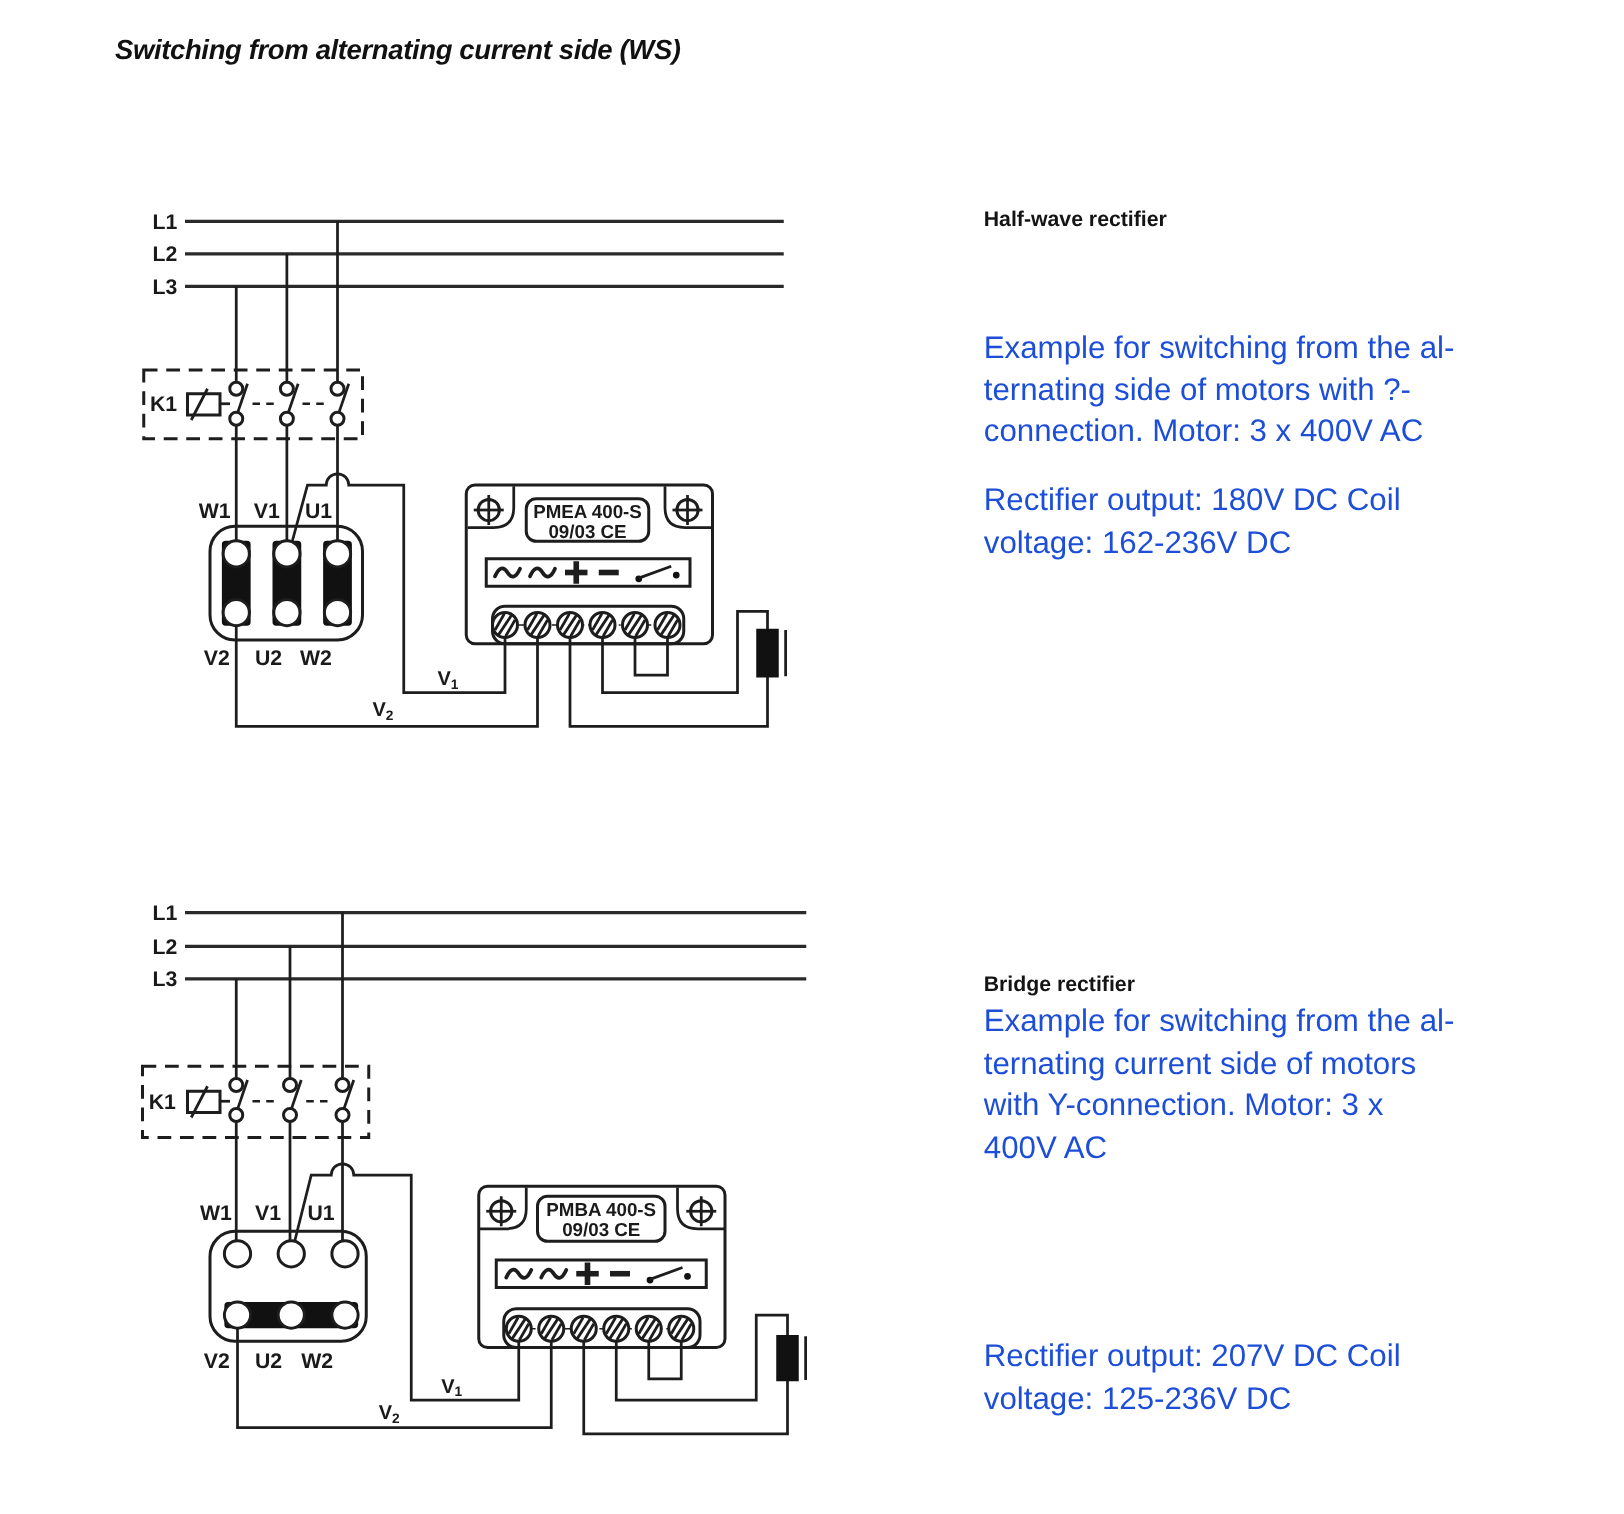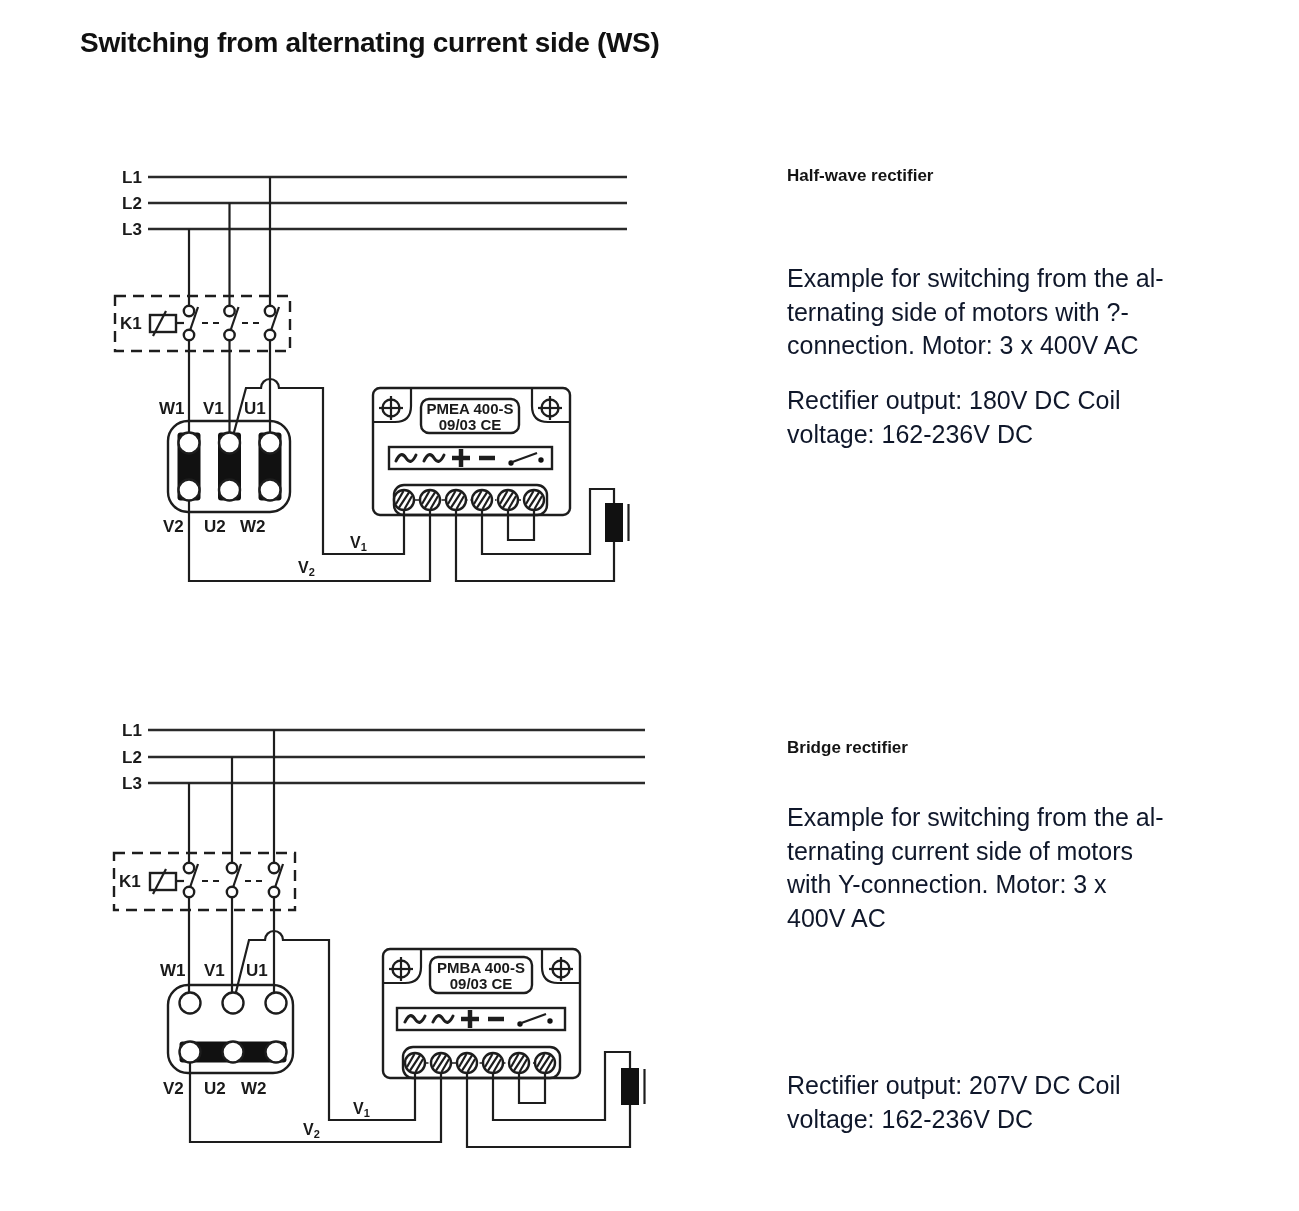--- a/index.html
+++ b/index.html
@@ -2,22 +2,22 @@
 <html><head>
 <meta charset="utf-8">
 <style>
   * { margin:0; padding:0; box-sizing:border-box; }
   html,body { background:#ffffff; }
   .page {
     position:relative; width:1299px; height:1211px; background:#ffffff;
     font-family:"Liberation Sans", sans-serif; color:#1a1a1a; overflow:hidden;
   }
   .title {
-    position:absolute; left:80px; top:27px;
-    font-size:28px; font-weight:bold; letter-spacing:-0.3px; color:#111;
+    position:absolute; left:92px; top:27px;
+    font-size:22px; font-weight:bold; letter-spacing:-0.3px; color:#111;font-style:italic;
   }
   svg.diagrams { position:absolute; left:0; top:0; }
 
   
   .sline { stroke:#2a2a2a; stroke-width:2.6; fill:none; }
   .w     { stroke:#1d1d1d; stroke-width:2.2; fill:none; }
   .bx    { stroke:#1d1d1d; stroke-width:2.4; fill:none; }
   .dashbox { stroke-dasharray:11 7; }
   .link  { stroke:#1d1d1d; stroke-width:2; stroke-dasharray:6 5; fill:none; }
   .cline { stroke:#1d1d1d; stroke-width:1.3; stroke-dasharray:7 3 1.5 3; fill:none; }
@@ -28,21 +28,21 @@
 
   text { fill:#1a1a1a; }
   .lbl   { font:bold 17px "Liberation Sans", sans-serif; }
   .plate { font:bold 15px "Liberation Sans", sans-serif; text-anchor:middle; }
   .wl    { font:bold 16px "Liberation Sans", sans-serif; }
   .sub   { font-size:11px; }
 
   
   .textcol-item { position:absolute; left:787px; width:440px; }
   .h2 { font-size:17px; font-weight:bold; color:#141414; }
-  .para { font-size:25px; line-height:33.5px; white-space:pre-line; color:#0f172a; }
+  .para { font-size:25px; line-height:33.5px; white-space:pre-line; color:#1d4ed8; }
 </style>
 </head>
 <body>
 
 <div class="page">
 
   <h1 class="title">Switching from alternating current side (WS)</h1>
 
   <svg class="diagrams" width="700" height="1211" viewBox="0 0 700 1211" xmlns="http://www.w3.org/2000/svg">
     <defs>
@@ -247,21 +247,21 @@
     </g>
   </svg>
 
   <div class="textcol-item h2" style="top:166px;">Half-wave rectifier</div>
   <div class="textcol-item para" style="top:262px;">Example for switching from the al-
 ternating side of motors with ?-
 connection. Motor: 3 x 400V AC</div>
   <div class="textcol-item para" style="top:384px;">Rectifier output: 180V DC Coil
 voltage: 162-236V DC</div>
 
-  <div class="textcol-item h2" style="top:738px;">Bridge rectifier</div>
+  <div class="textcol-item h2" style="top:778px;">Bridge rectifier</div>
   <div class="textcol-item para" style="top:801px;">Example for switching from the al-
 ternating current side of motors
 with Y-connection. Motor: 3 x
 400V AC</div>
   <div class="textcol-item para" style="top:1069px;">Rectifier output: 207V DC Coil
-voltage: 162-236V DC</div>
+voltage: 125-236V DC</div>
 
 </div>
 
 </body></html>

